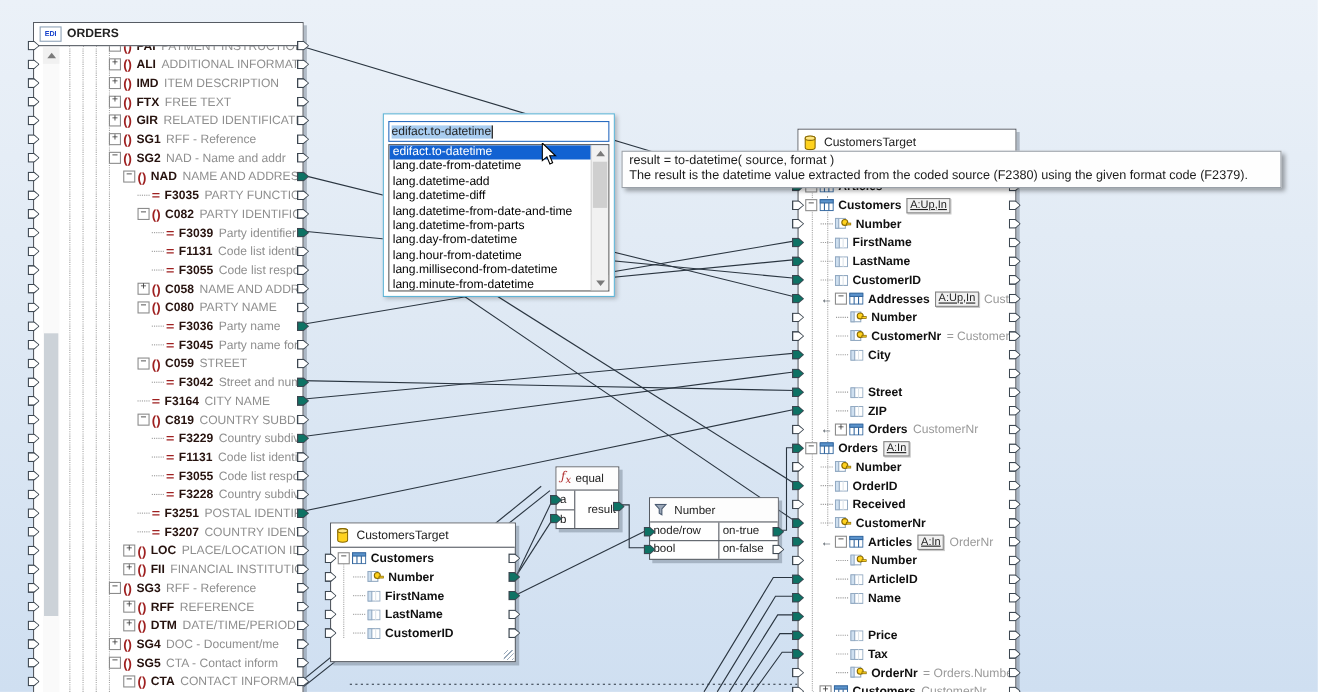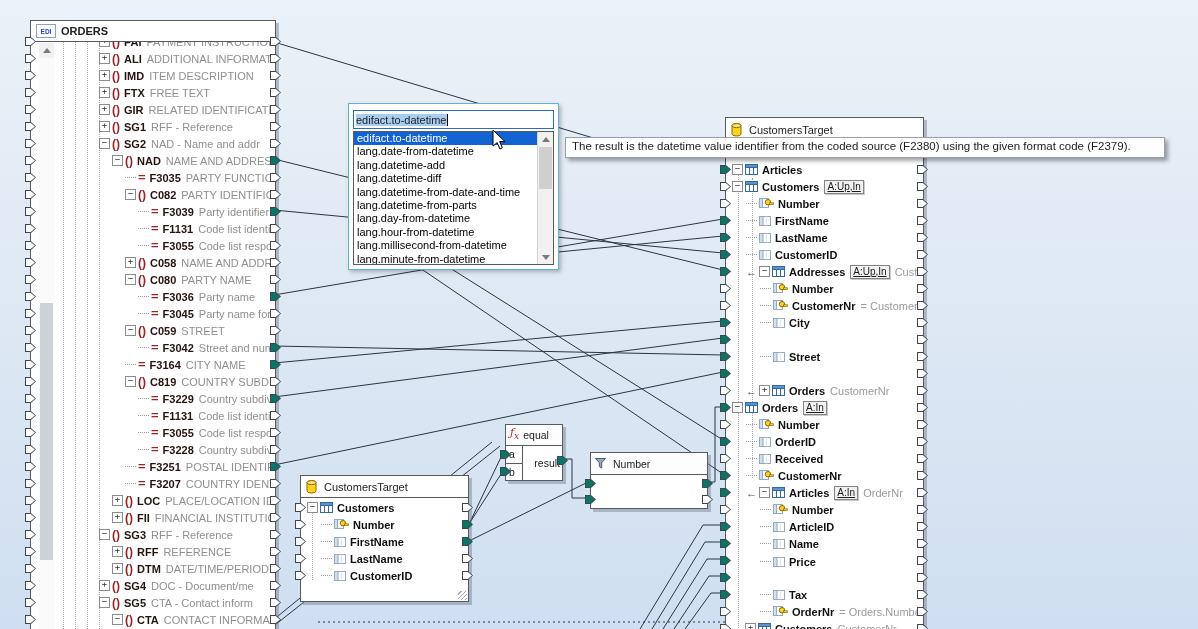--- a/index.html
+++ b/index.html
@@ -808,20 +808,28 @@
 
 <div class="fnbox" id="filterbox" style="left:590px;top:452px;width:116px;height:55px">
   <div class="fn-head" style="height:21px">
     <span class="icw" id="funnelicon">
         <svg width="12" height="11" viewBox="0 0 12 11">
           <path d="M0.5,0.5 h10 l-3.8,4.2 v5.3 l-2.4,-1.4 v-3.9 z" fill="#9aa7b8" stroke="#4a5a70"></path>
         </svg>
       </span>
     <span>Number</span>
   </div>
+  <div style="position:absolute;left:0;top:22px;right:0;bottom:0">
+    <div style="position:absolute;left:62px;top:0;bottom:0;border-left:1px solid #565b63"></div>
+    <div style="position:absolute;left:0;right:0;top:16px;border-top:1px solid #565b63"></div>
+    <div style="position:absolute;left:3px;top:1px">node/row</div>
+    <div style="position:absolute;left:66px;top:1px">on-true</div>
+    <div style="position:absolute;left:3px;top:18px">bool</div>
+    <div style="position:absolute;left:66px;top:18px">on-false</div>
+  </div>
 <span class="arr g" style="left: -6px; top: 26px;">
       <s></s>
       <i></i>
     </span>
     <span class="arr g" style="left: -6px; top: 42px;">
       <s></s>
       <i></i>
     </span>
     <span class="arr g" style="left: 111px; top: 26px;">
       <s></s>
@@ -971,20 +979,31 @@
         <span class="stub"></span>
         <span class="icw">
           <svg width="12" height="10" viewBox="0 0 12 10">
             <rect x="0.5" y="0.5" width="11" height="9" fill="#fff" stroke="#93aac2"></rect>
             <rect x="0.5" y="0.5" width="3.5" height="9" fill="#cfe0f0" stroke="#93aac2"></rect>
             <line x1="7.5" y1="0.5" x2="7.5" y2="9.5" stroke="#dde4ea"></line>
           </svg>
         </span>
         <span class="nm">Street</span>
       </div>
+      <div class="trow" style="top: 247px; padding-left: 34px;">
+        <span class="stub"></span>
+        <span class="icw">
+          <svg width="12" height="10" viewBox="0 0 12 10">
+            <rect x="0.5" y="0.5" width="11" height="9" fill="#fff" stroke="#93aac2"></rect>
+            <rect x="0.5" y="0.5" width="3.5" height="9" fill="#cfe0f0" stroke="#93aac2"></rect>
+            <line x1="7.5" y1="0.5" x2="7.5" y2="9.5" stroke="#dde4ea"></line>
+          </svg>
+        </span>
+        <span class="nm">ZIP</span>
+      </div>
       <div class="trow" style="top: 264px; padding-left: 20px;">
         <span class="pfx">←</span>
         <span class="exp">+</span>
         <span class="icw">
           <svg width="13" height="11" viewBox="0 0 13 11">
             <rect x="0.5" y="0.5" width="12" height="10" fill="#fff" stroke="#35689f"></rect>
             <rect x="0.5" y="0.5" width="12" height="3" fill="#5b93cc" stroke="#35689f"></rect>
             <line x1="4.5" y1="3.5" x2="4.5" y2="10.5" stroke="#35689f"></line>
             <line x1="8.5" y1="3.5" x2="8.5" y2="10.5" stroke="#35689f"></line>
           </svg>
@@ -1093,21 +1112,21 @@
         <span class="stub"></span>
         <span class="icw">
           <svg width="12" height="10" viewBox="0 0 12 10">
             <rect x="0.5" y="0.5" width="11" height="9" fill="#fff" stroke="#93aac2"></rect>
             <rect x="0.5" y="0.5" width="3.5" height="9" fill="#cfe0f0" stroke="#93aac2"></rect>
             <line x1="7.5" y1="0.5" x2="7.5" y2="9.5" stroke="#dde4ea"></line>
           </svg>
         </span>
         <span class="nm">ArticleID</span>
       </div>
-      <div class="trow" style="top: 435px; padding-left: 34px;">
+      <div class="trow" style="top: 451px; padding-left: 34px;">
         <span class="stub"></span>
         <span class="icw">
           <svg width="12" height="10" viewBox="0 0 12 10">
             <rect x="0.5" y="0.5" width="11" height="9" fill="#fff" stroke="#93aac2"></rect>
             <rect x="0.5" y="0.5" width="3.5" height="9" fill="#cfe0f0" stroke="#93aac2"></rect>
             <line x1="7.5" y1="0.5" x2="7.5" y2="9.5" stroke="#dde4ea"></line>
           </svg>
         </span>
         <span class="nm">Price</span>
       </div>
@@ -1400,20 +1419,21 @@
         </div>
       <div id="fn-thumb"></div>
       <div class="fs-btn" style="bottom:0">
           <span class="fs-tri-dn"></span>
         </div>
     </div>
   </div>
 </div>
 
 <div id="tooltip">
-  <div>The result is the datetime value identifier from the coded source (F2380) using the given format code (F2379).</div>
+  <div>result = to-datetime( source, format )</div>
+  <div>The result is the datetime value extracted from the coded source (F2380) using the given format code (F2379).</div>
 </div>
 
 <div id="cursor">
   <svg width="16" height="22" viewBox="0 0 16 22">
     <polygon points="1,0 1,16 5.2,12.6 7.9,19 10.4,17.9 7.7,11.6 13,11.6" fill="#fff" stroke="#000" stroke-width="1"></polygon>
   </svg>
 </div>
 
 </body></html>

